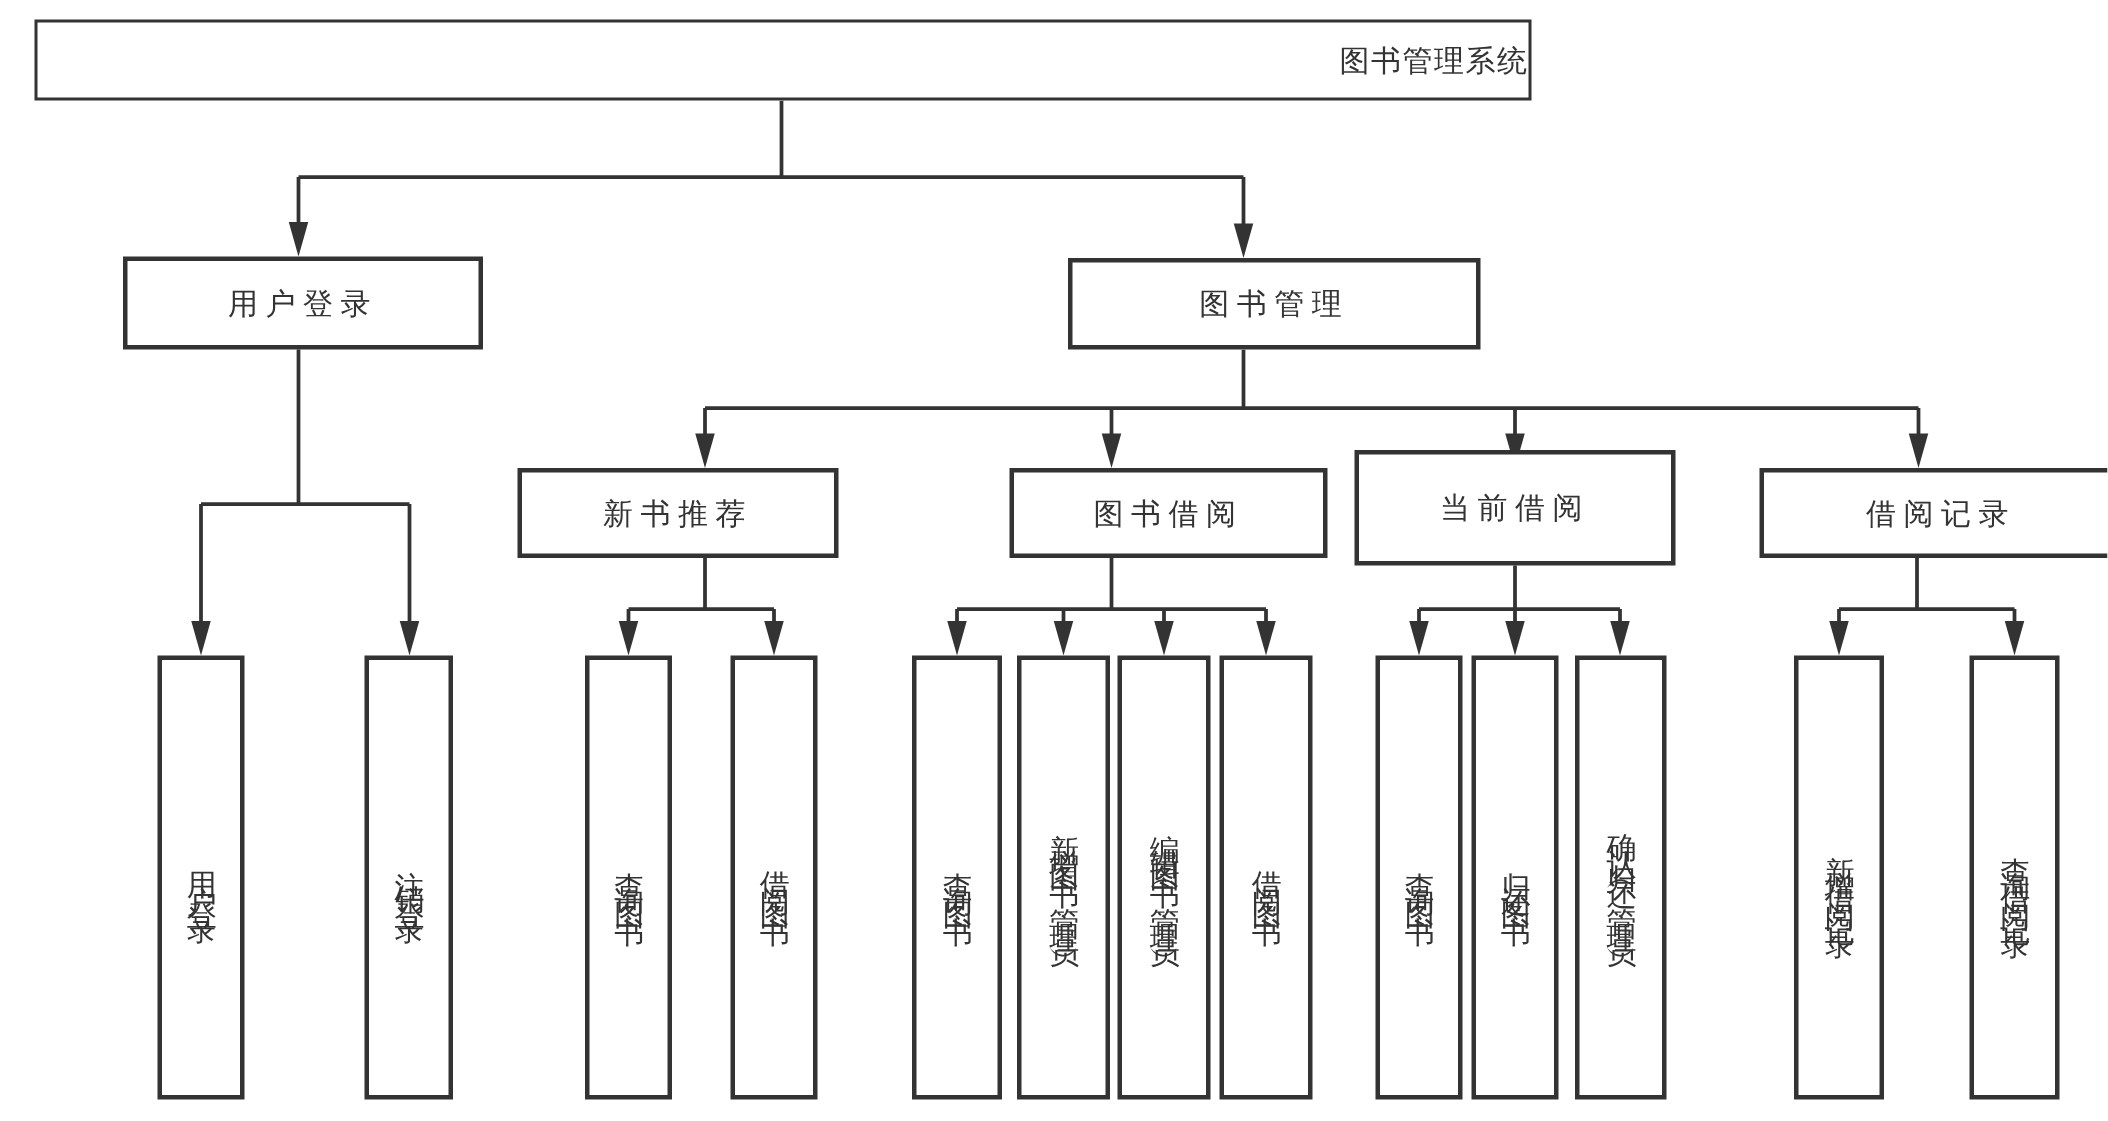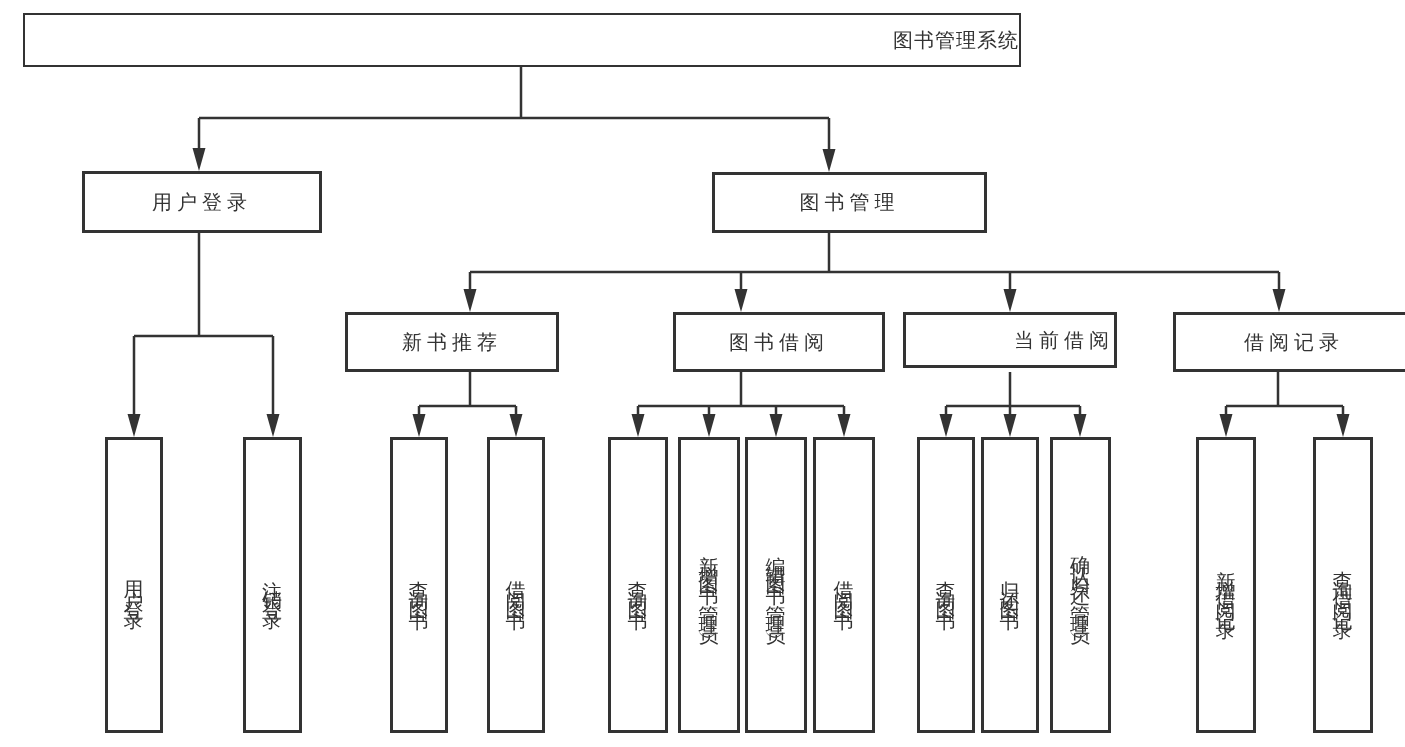--- a/index.html
+++ b/index.html
@@ -82,21 +82,21 @@
   <div class="node" style="left:712px; top:172px; width:275px; height:61px;">
     <span>图书管理</span>
   </div>
 
   <div class="node" style="left:345px; top:312px; width:214px; height:60px;">
     <span>新书推荐</span>
   </div>
   <div class="node" style="left:673px; top:312px; width:212px; height:60px;">
     <span>图书借阅</span>
   </div>
-  <div class="node" style="left:903px; top:312px; width:214px; height:56px;justify-content:flex-end;">
+  <div class="node" style="left:903px; top:300px; width:214px; height:77px;">
     <span>当前借阅</span>
   </div>
   <div class="node" style="left:1173px; top:312px; width:242px; height:60px;">
     <span>借阅记录</span>
   </div>
 
   <div class="vnode" style="left:105px; top:437px; width:58px; height:296px;">
     <span class="vtext">用户登录</span>
   </div>
   <div class="vnode" style="left:243px; top:437px; width:59px; height:296px;">

